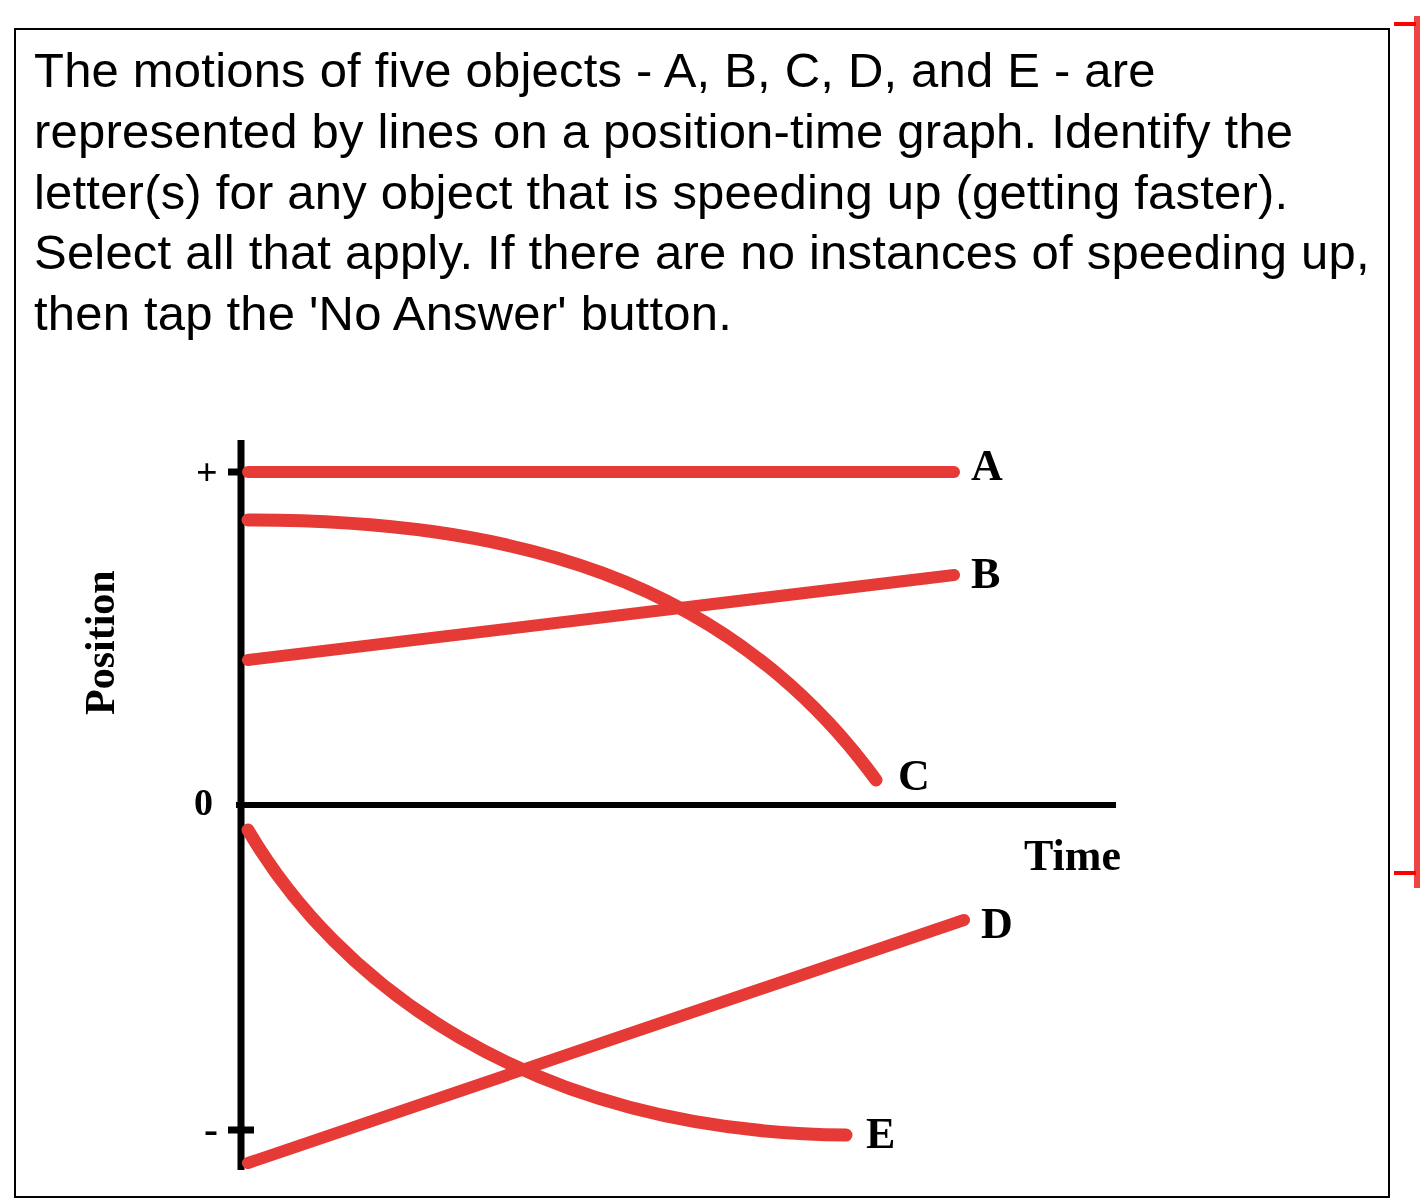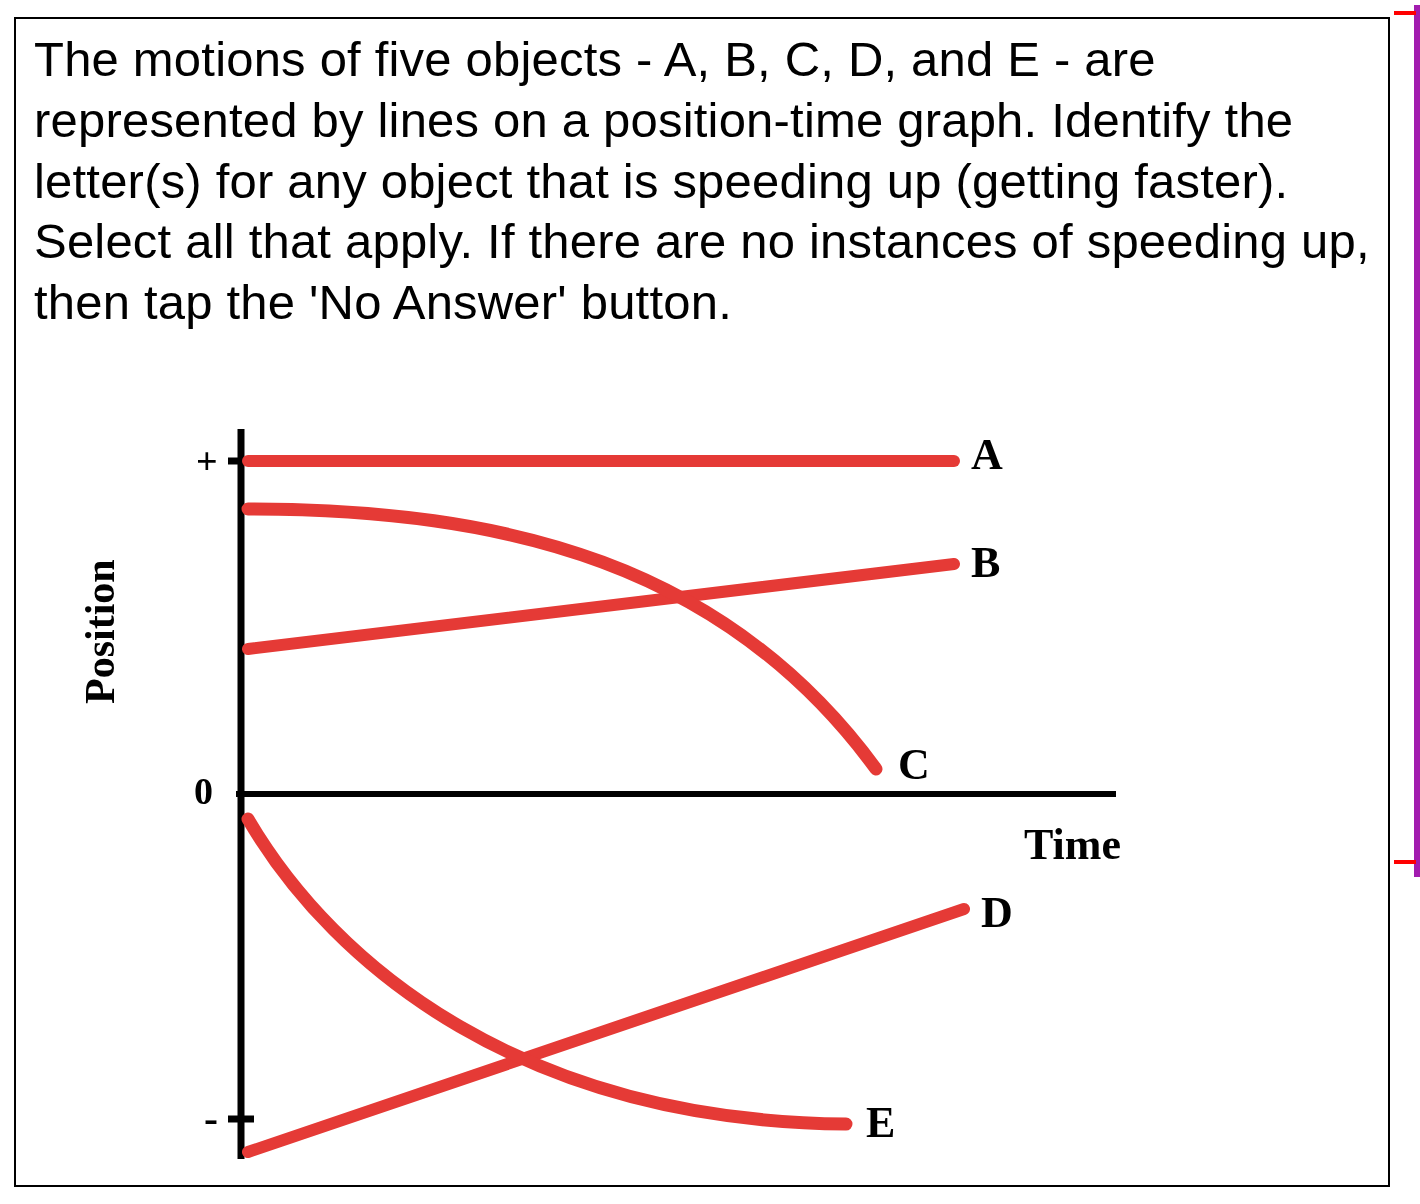--- a/index.html
+++ b/index.html
@@ -7,24 +7,24 @@
     body {
       font-family: Arial, Helvetica, sans-serif;
       background: #fff;
       width: 1420px;
       height: 1204px;
       position: relative;
     }
     .page {
       position: absolute;
       left: 0;
-      top: 5px;
+      top: 16px;
       width: 1420px;
       height: 872px;
-      border-right: 6px solid #a21caf;
+      border-right: 6px solid #ef4444;
     }
     .tick-right-top {
       position: absolute;
       right: -2px;
       top: 6px;
       width: 22px;
       height: 4px;
       background: #ff0000;
     }
     .tick-right-mid {

